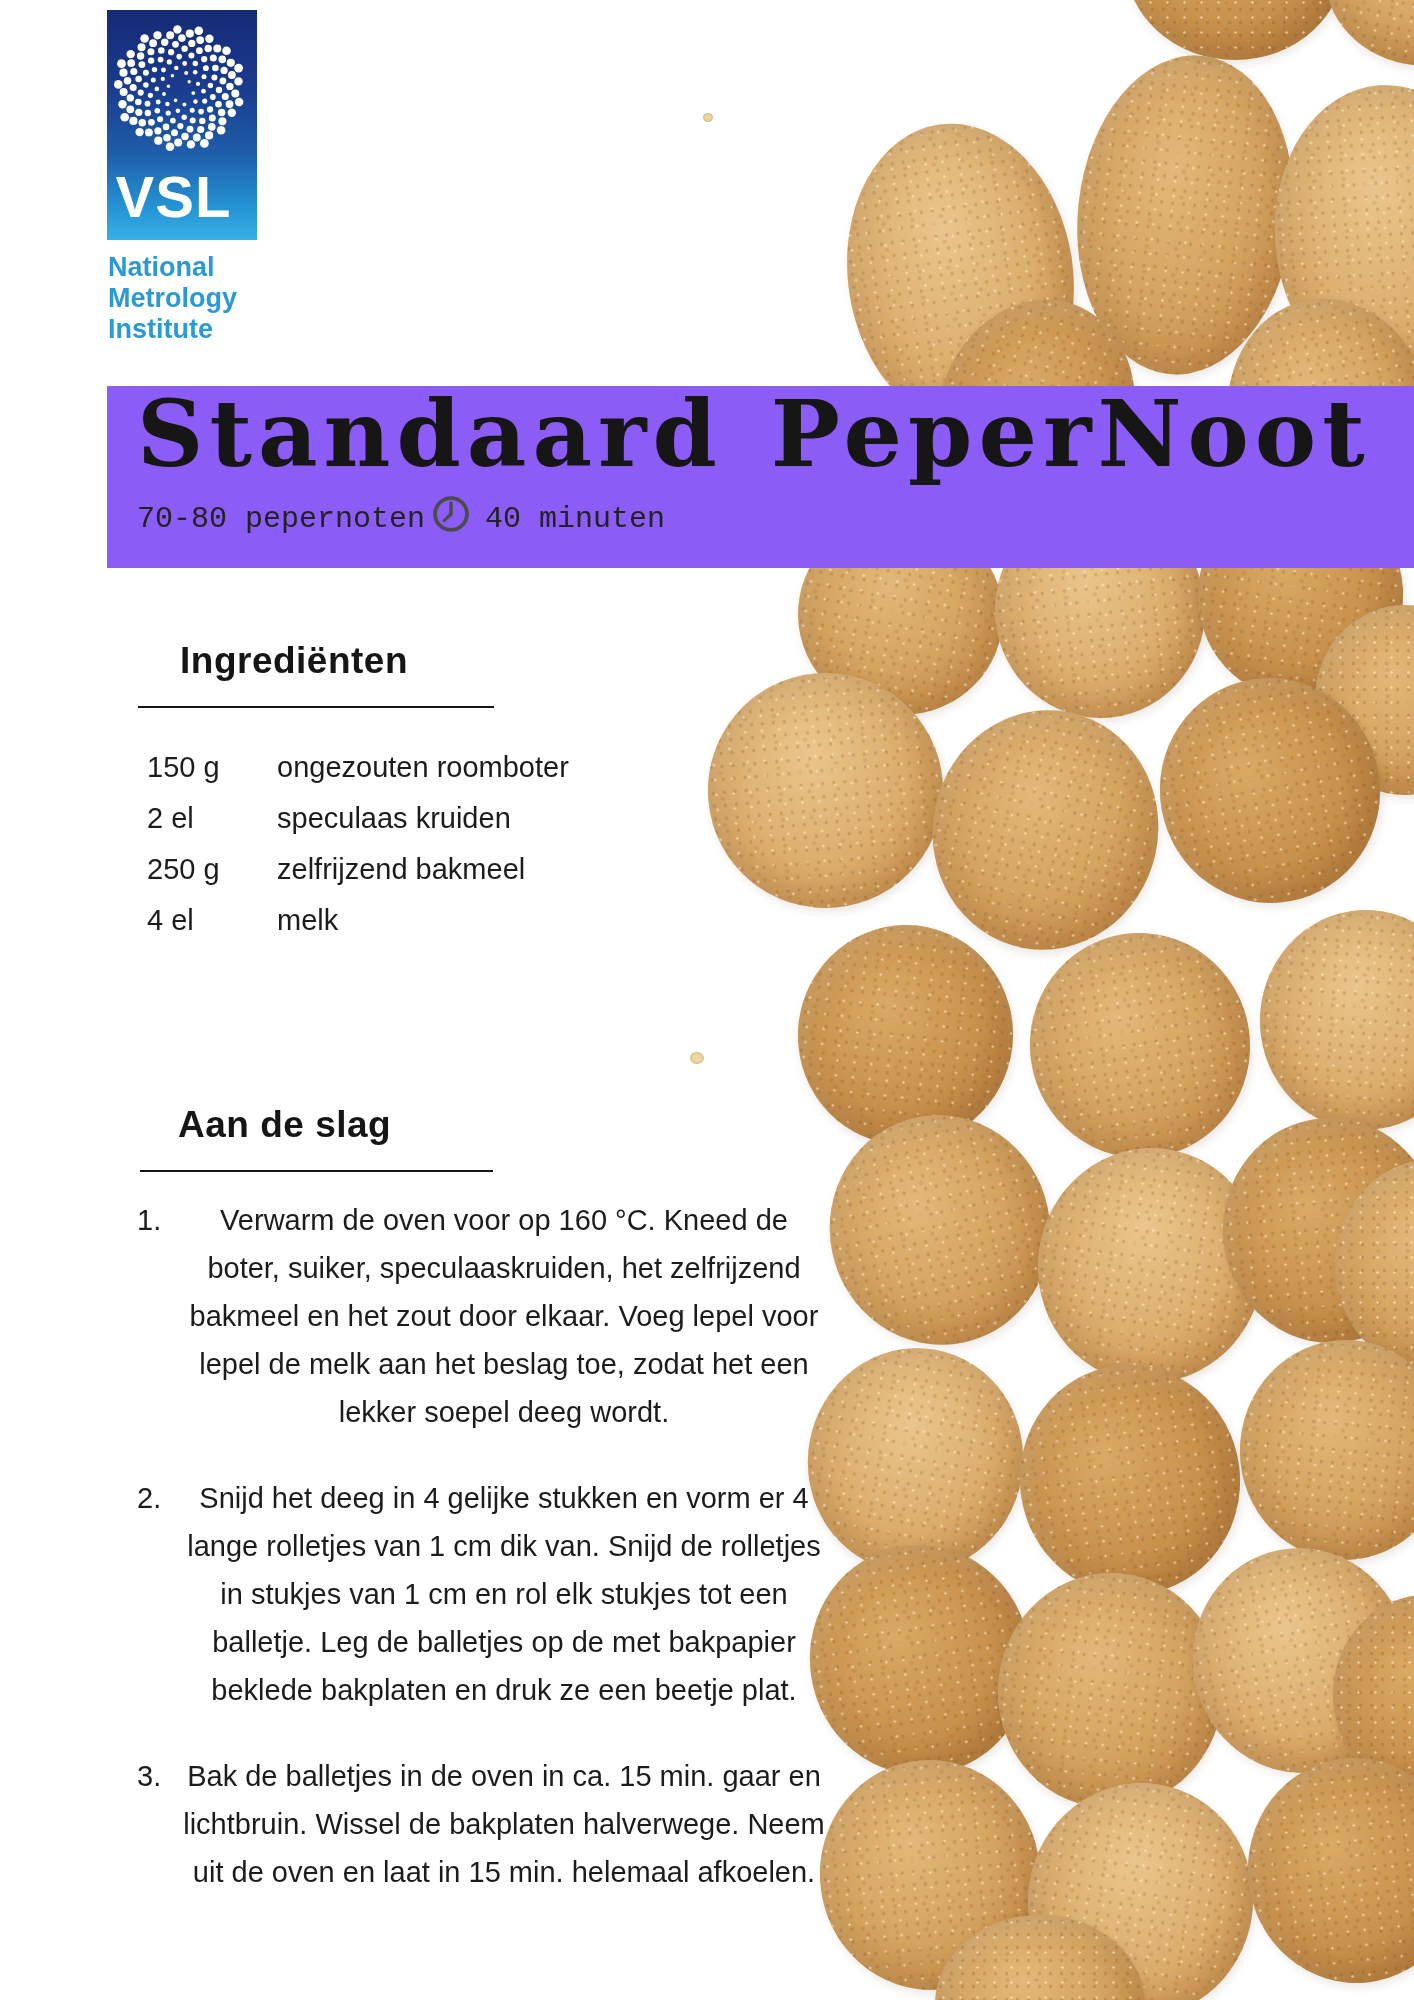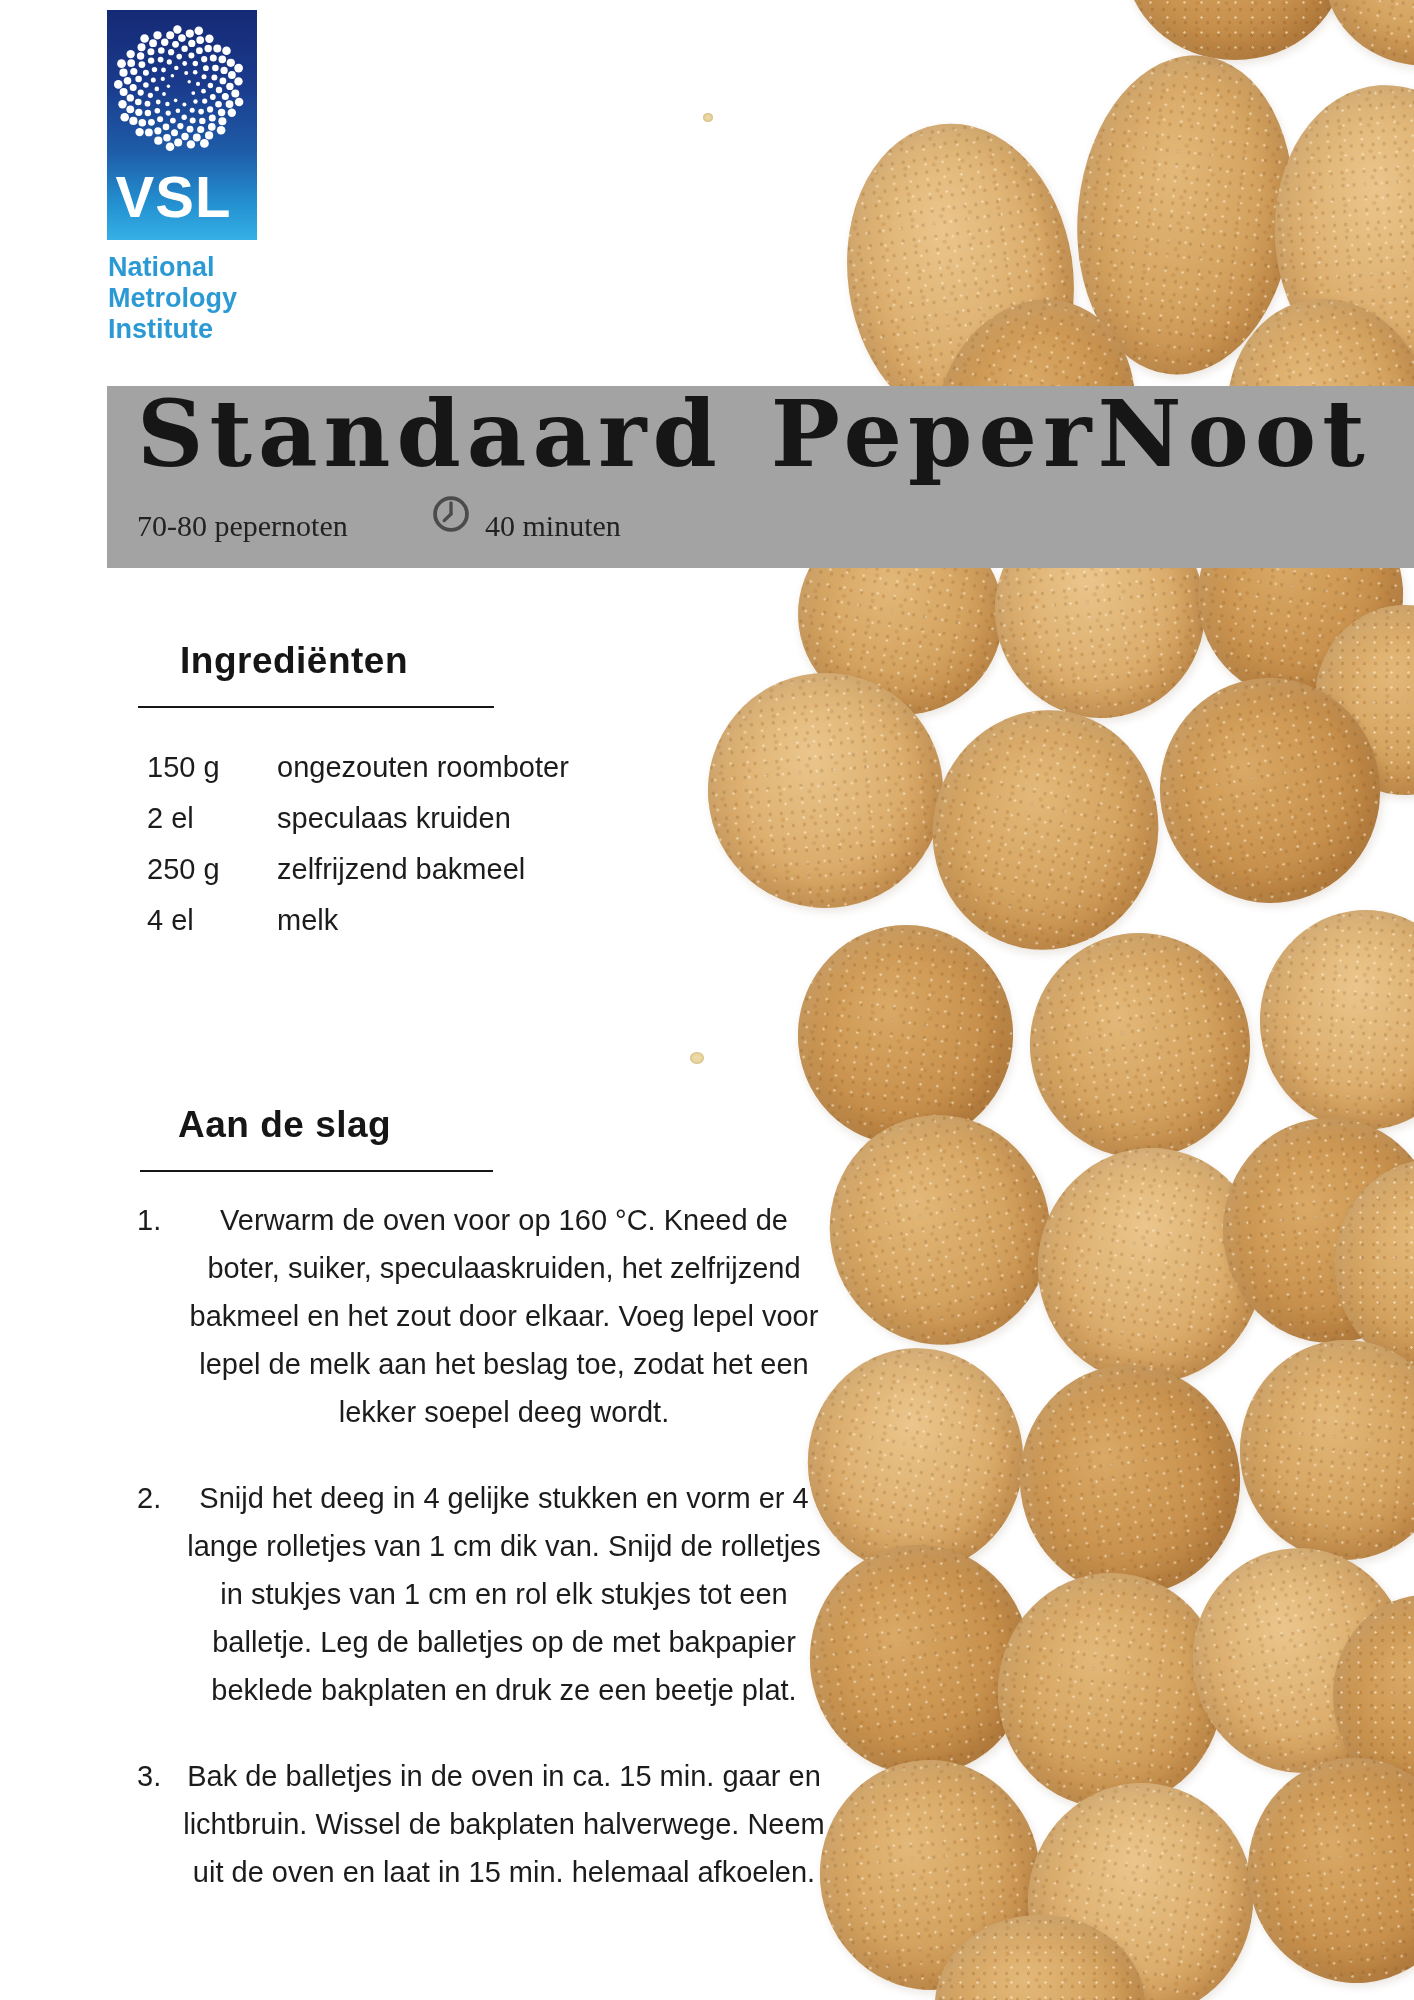--- a/index.html
+++ b/index.html
@@ -51,22 +51,22 @@
   }
   .title{
     position:absolute;left:30px;top:2px;margin:0;
     font-family:"DejaVu Serif","Liberation Serif",serif;
     font-weight:bold;color:#161616;
     font-size:92px;line-height:1.0;letter-spacing:6px;word-spacing:10px;
     white-space:nowrap;
   }
   .meta{position:absolute;left:30px;top:108px;height:46px;}
   .yield,.time{
-    font-family:Liberation Serif, serif;
-    font-size:30px;color:#222;position:absolute;top:15px;white-space:nowrap;
+    font-family:Liberation Mono, monospace;
+    font-size:30px;color:#222;position:absolute;top:8px;white-space:nowrap;
   }
   .yield{left:0;}
   .clock{position:absolute;left:292px;top:-2px;}
   .time{left:348px;}
 
   
   .section-heading{
     position:absolute;z-index:2;margin:0;
     font-size:37px;font-weight:bold;color:#161616;letter-spacing:.5px;
   }
@@ -263,21 +263,21 @@
         <circle cx="131.6" cy="58.1" r="4.4" fill="#ffffff"></circle>
       </svg>
     <div class="logo-acronym">VSL</div>
   </div>
   <div class="org">
     <div>National</div>
     <div>Metrology</div>
     <div>Institute</div>
   </div>
 
-  <div class="banner" style="background: #a3a3a3;">
+  <div class="banner" style="background: #8b5cf6;">
     <h1 class="title">Standaard PeperNoot</h1>
     <div class="meta">
       <span class="yield">70-80 pepernoten</span>
       <svg class="clock" width="44" height="44" viewBox="0 0 40 40">
         <circle cx="20" cy="20" r="14.5" fill="none" stroke="#4b4b4b" stroke-width="3.4"></circle>
         <line x1="20" y1="20" x2="20" y2="10" stroke="#4b4b4b" stroke-width="3" stroke-linecap="round"></line>
         <line x1="20" y1="20" x2="13.8" y2="26" stroke="#4b4b4b" stroke-width="3" stroke-linecap="round"></line>
       </svg>
       <span class="time">40 minuten</span>
     </div>

